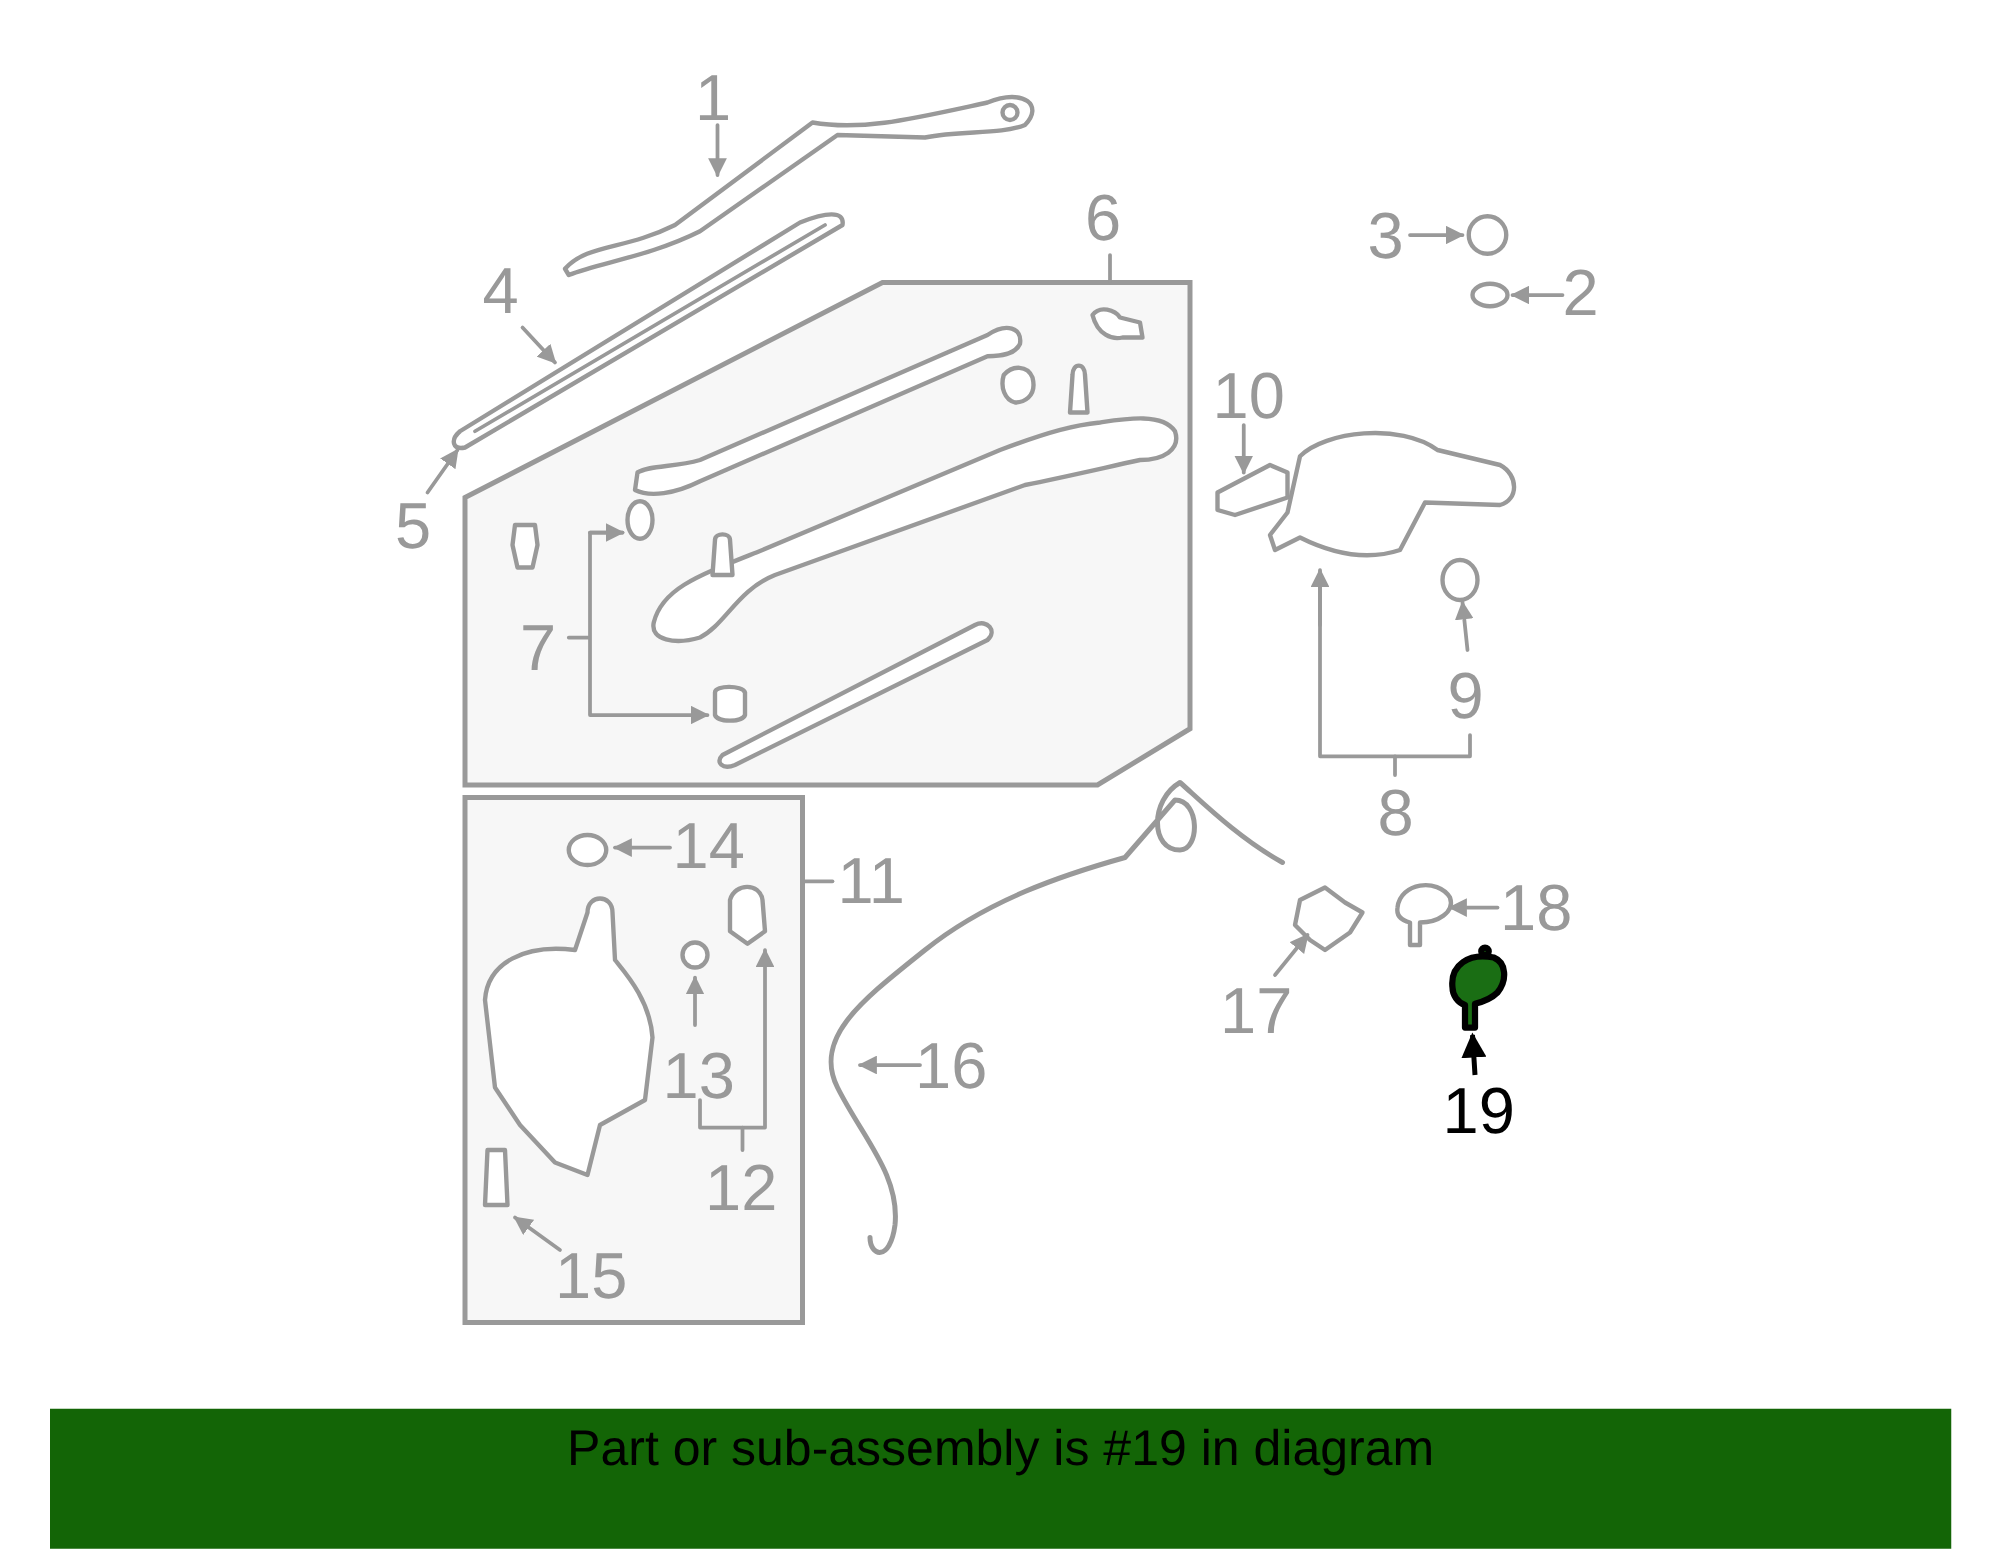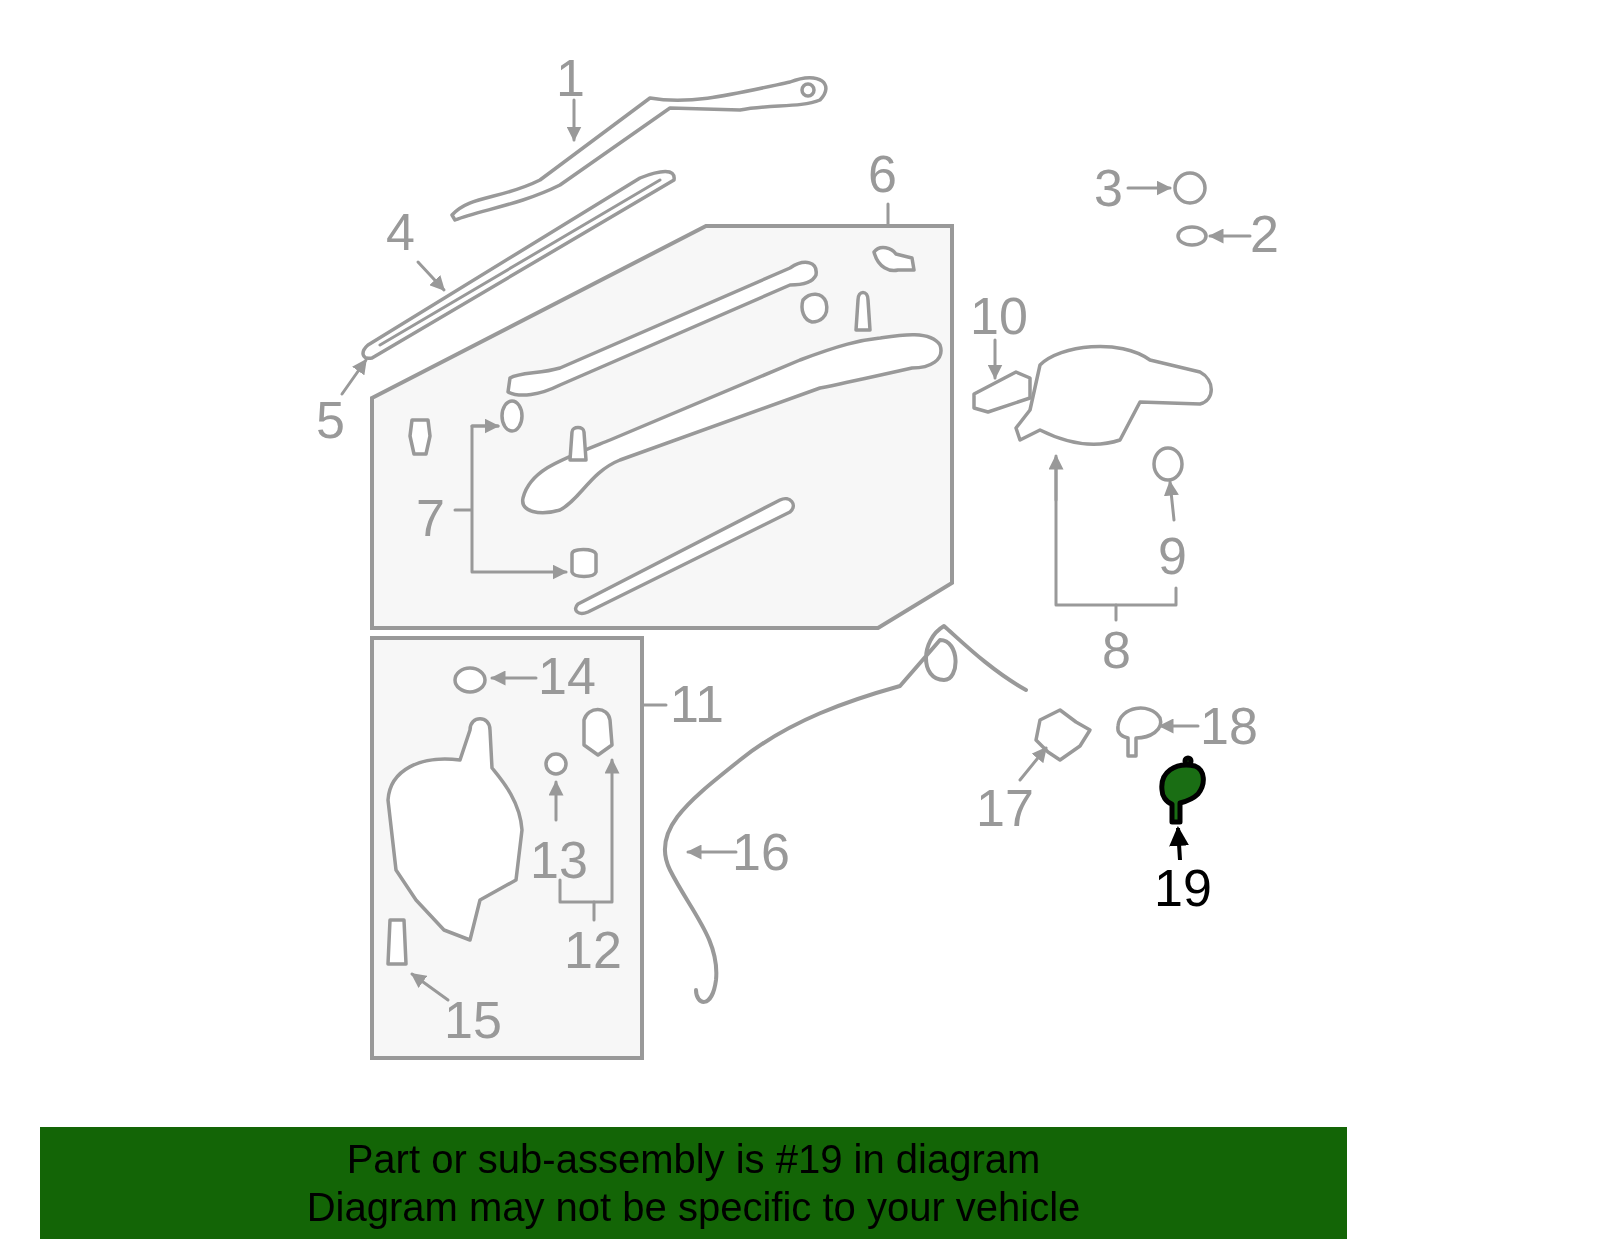--- a/index.html
+++ b/index.html
@@ -6,21 +6,21 @@
   body { width: 1600px; height: 1249px; position: relative; overflow: hidden; font-family: "Liberation Sans", sans-serif; }
   #diagram { position: absolute; left: 0; top: 0; width: 1600px; height: 1130px; }
   .ln { fill: none; stroke: #999999; stroke-width: 4; stroke-linecap: round; stroke-linejoin: round; }
   .ln-thin { fill: none; stroke: #999999; stroke-width: 3; stroke-linecap: round; stroke-linejoin: round; }
   .part { fill: #ffffff; stroke: #999999; stroke-width: 3.5; stroke-linejoin: round; }
   .panel { fill: #f7f7f7; stroke: #999999; stroke-width: 4; }
   .callout { font-family: "Liberation Sans", sans-serif; font-size: 52px; fill: #999999; }
   .callout-hl { font-family: "Liberation Sans", sans-serif; font-size: 52px; fill: #000000; }
   .hl-part { fill: #1a6e14; stroke: #000000; stroke-width: 5; stroke-linejoin: round; }
   .hl-line { stroke: #000000; stroke-width: 4; fill: none; }
-  #banner { position: absolute; left: 40px; top: 1127px; width: 1307px; height: 112px; background: #136506; color: #000000; text-align: center; font-size: 40px; line-height: 48px; padding-top: 8px; box-sizing: border-box; }
+  #banner { position: absolute; left: 40px; top: 1127px; width: 1521px; height: 112px; background: #136506; color: #000000; text-align: center; font-size: 40px; line-height: 48px; padding-top: 8px; box-sizing: border-box; }
   #banner div { white-space: nowrap; }
 </style>
 </head>
 <body>
 
 <svg id="diagram" viewBox="0 0 1600 1130" xmlns="http://www.w3.org/2000/svg">
   <defs>
     <marker id="ah" viewBox="0 0 10 10" refX="9" refY="5" markerWidth="5" markerHeight="5" orient="auto">
       <path d="M0,0 L10,5 L0,10 z" fill="#999999"></path>
     </marker>
@@ -124,14 +124,13 @@
     <text class="callout" x="444" y="1038">15</text>
     <text class="callout" x="732" y="870">16</text>
     <text class="callout" x="976" y="826">17</text>
     <text class="callout" x="1200" y="744">18</text>
     <text class="callout-hl" x="1154" y="906">19</text>
   </g>
 </svg>
 
 <div id="banner">
   <div>Part or sub-assembly is #19 in diagram</div>
-  <div>Diagram may not be specific to your vehicle</div>
 </div>
 
 </body></html>

